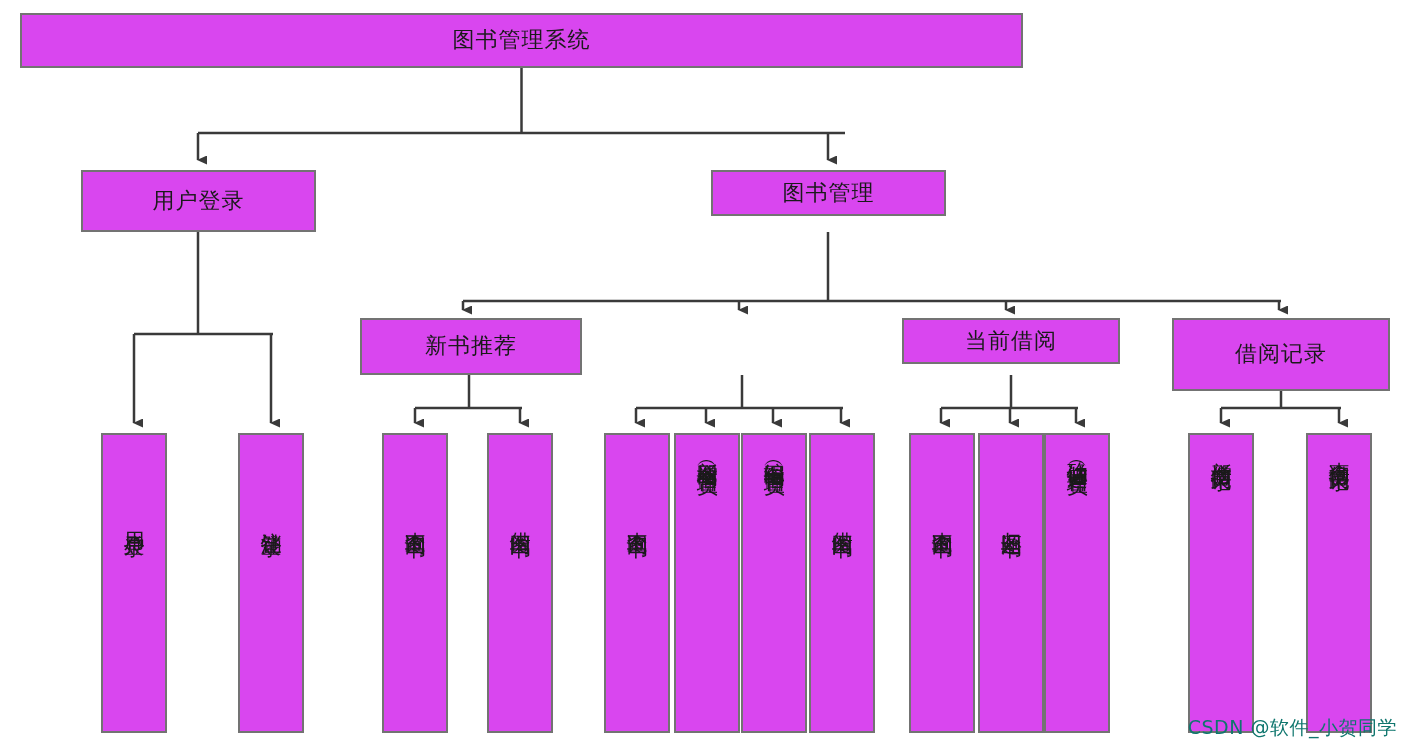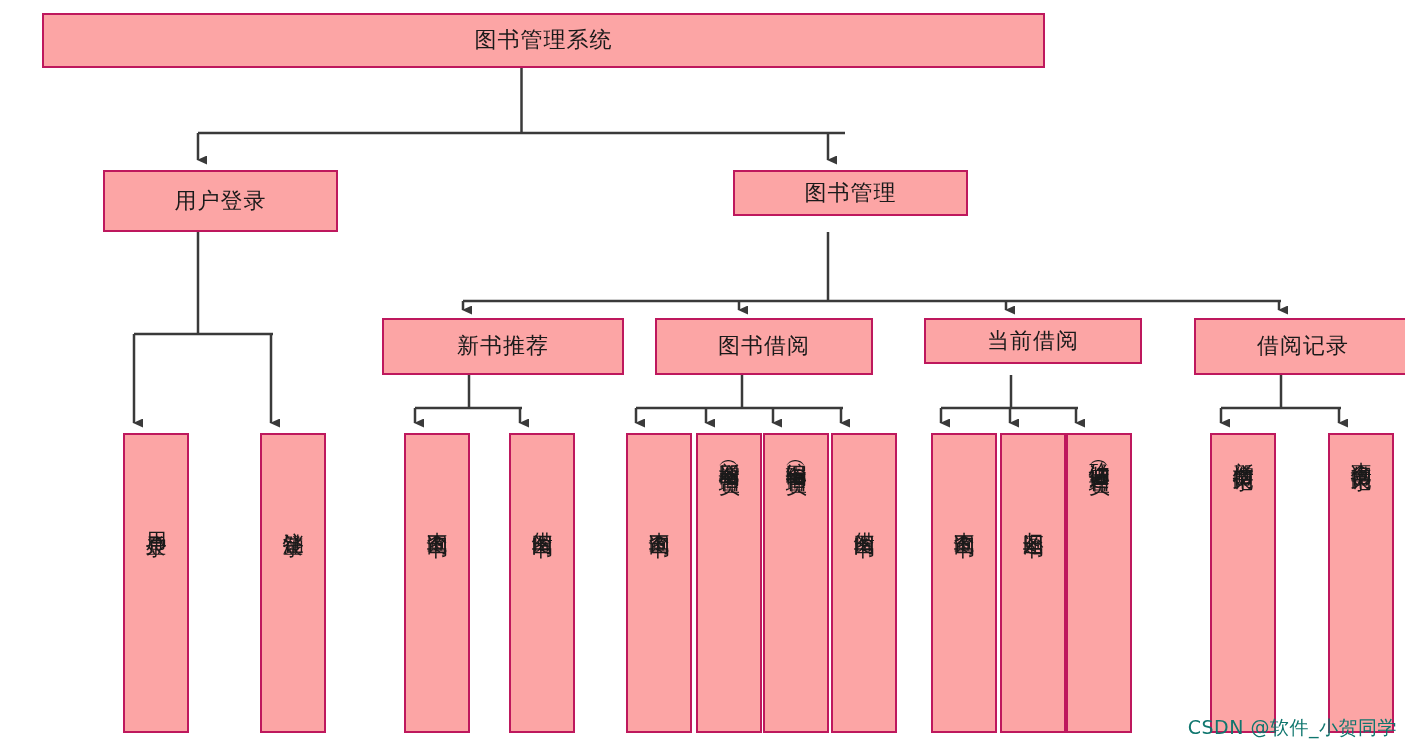--- a/index.html
+++ b/index.html
@@ -20,27 +20,26 @@
   #edges {
     position: absolute;
     left: 0;
     top: 0;
     width: 1405px;
     height: 747px;
   }
   .node {
     position: absolute;
     box-sizing: border-box;
-    background: #fca5a5;
-    border: 2px solid #be185d;
+    background: #d946ef;
+    border: 2px solid #737373;
     display: flex;
     align-items: center;
     justify-content: center;
     color: #1a1a1a;
-    margin-left: 22px;
   }
   .node-h .label {
     font-size: 22px;
     line-height: 1.1;
     letter-spacing: 1px;
     white-space: nowrap;
   }
   .node-v {
     align-items: flex-start;
     justify-content: center;
@@ -130,30 +129,27 @@
     <span class="label">图书管理系统</span>
   </div>
 
   <div class="node node-h" style="left:81px; top:170px; width:235px; height:62px;">
     <span class="label">用户登录</span>
   </div>
   <div class="node node-h" style="left:711px; top:170px; width:235px; height:46px;">
     <span class="label">图书管理</span>
   </div>
 
-  <div class="node node-h" style="left:360px; top:318px; width:242px; height:57px;">
+  <div class="node node-h" style="left:360px; top:318px; width:222px; height:57px;">
     <span class="label">新书推荐</span>
-  </div>
-  <div class="node node-h" style="left:633px; top:318px; width:218px; height:57px;">
-    <span class="label">图书借阅</span>
   </div>
   <div class="node node-h" style="left:902px; top:318px; width:218px; height:46px;">
     <span class="label">当前借阅</span>
   </div>
-  <div class="node node-h" style="left:1172px; top:318px; width:218px; height:57px;">
+  <div class="node node-h" style="left:1172px; top:318px; width:218px; height:73px;">
     <span class="label">借阅记录</span>
   </div>
 
   <div class="node node-v mid" style="left:101px; top:433px; width:66px; height:300px;">
     <span class="label">用户登录</span>
   </div>
   <div class="node node-v mid" style="left:238px; top:433px; width:66px; height:300px;">
     <span class="label">注销登录</span>
   </div>
 

